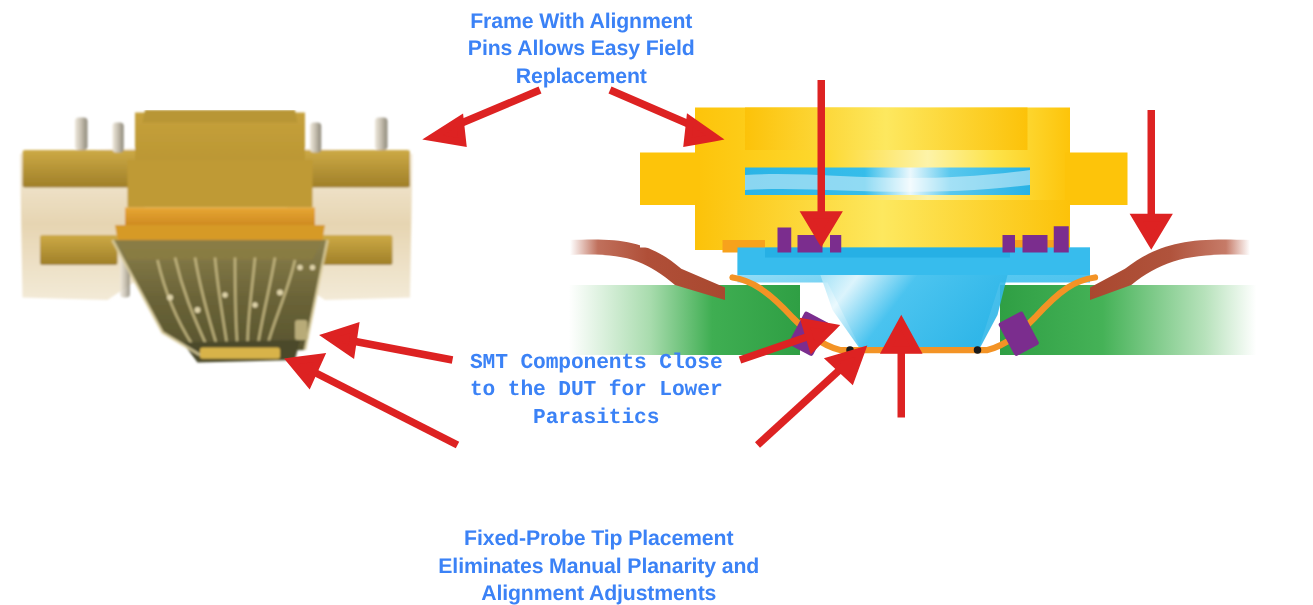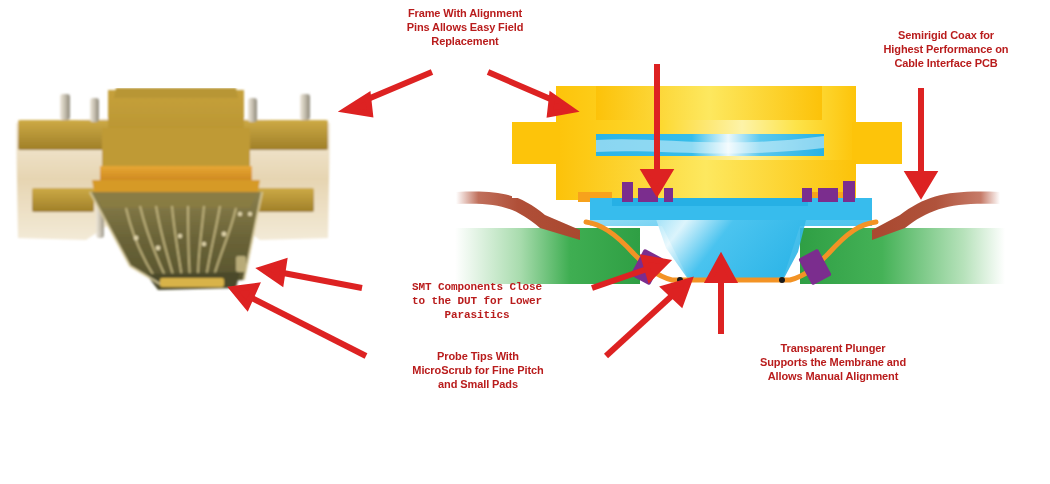--- a/index.html
+++ b/index.html
@@ -12,23 +12,23 @@
   }
   #root {
     position: relative;
     width: 1050px;
     height: 484px;
     background: #ffffff;
     overflow: hidden;
   }
   .label {
     position: absolute;
-    color: #b91c1c;
+    color: #3b82f6;
     font-weight: bold;
-    font-size: 11px;
+    font-size: 17px;
     line-height: 1.28;
     text-align: center;
     letter-spacing: -0.1px;
     white-space: pre-line;
     user-select: none;
   }
   svg.overlay {
     position: absolute;
     left: 0;
     top: 0;
@@ -314,30 +314,24 @@
         <polygon points="721,258 709,280 733,280"></polygon>
       </g>
     </g>
   </svg>
 
   <div class="label" style="left:370px; top:6px; width:190px;">Frame With Alignment
 Pins Allows Easy Field
 Replacement</div>
 
 
-  <div class="label" style="left:848px; top:28px; width:196px;">Semirigid Coax for
-Highest Performance on
-Cable Interface PCB</div>
 
   <div class="label" style="left:368px; top:280px; width:218px;font-family:Liberation Mono, monospace;">SMT Components Close
 to the DUT for Lower
 Parasitics</div>
 
-  <div class="label" style="left:356px; top:349px; width:244px;">Probe Tips With
-MicroScrub for Fine Pitch
-and Small Pads</div>
-
-  <div class="label" style="left:710px; top:341px; width:246px;">Transparent Plunger
-Supports the Membrane and
-Allows Manual Alignment</div>
-
+
+
+  <div class="label" style="left:334px; top:420px; width:290px;">Fixed-Probe Tip Placement
+Eliminates Manual Planarity and
+Alignment Adjustments</div>
 
 </div>
 
 </body></html>

